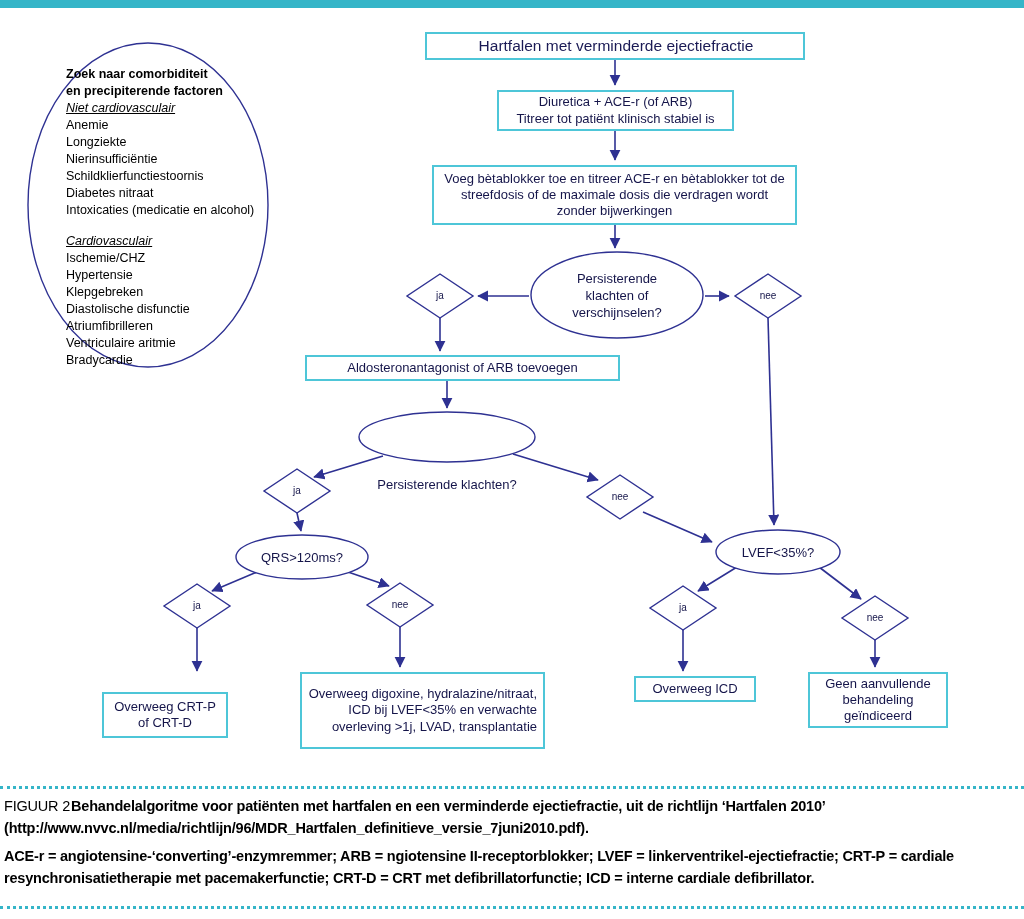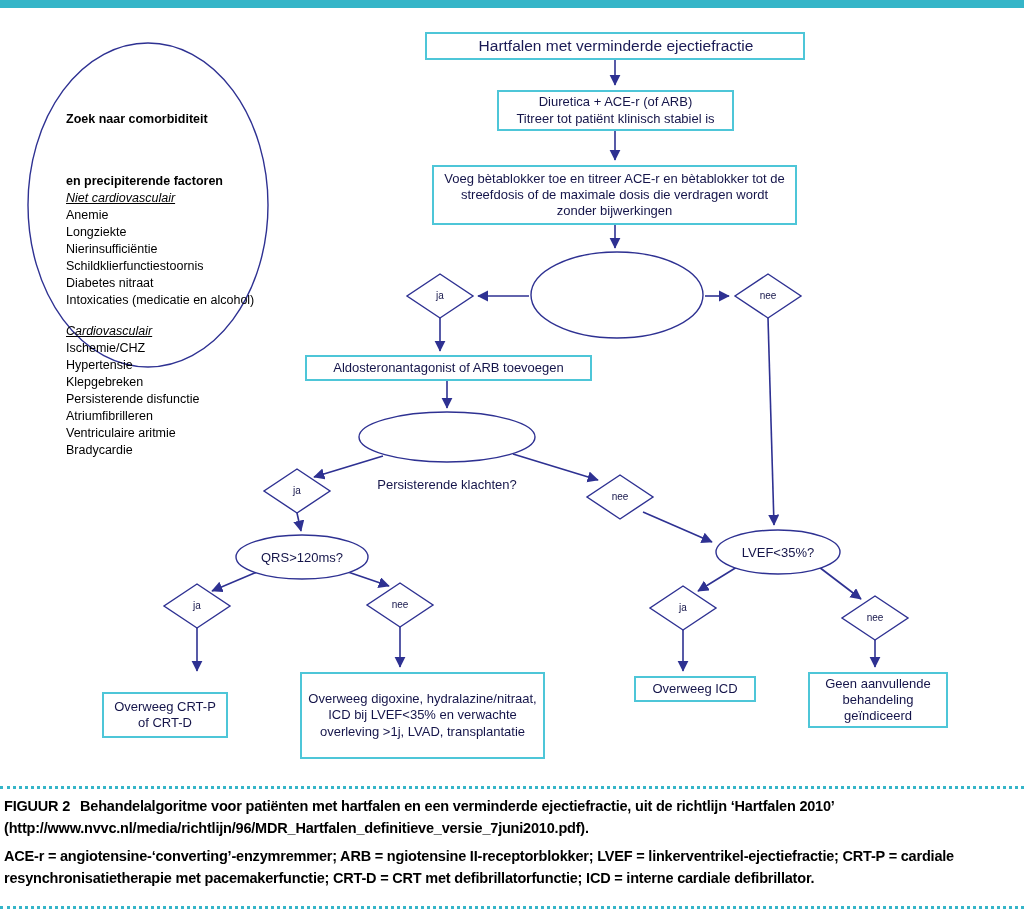--- a/index.html
+++ b/index.html
@@ -11,29 +11,29 @@
 
   .box { position:absolute; border:2px solid #4ec6d8; background:#ffffff;
          display:flex; flex-direction:column; align-items:center; justify-content:center;
          text-align:center; font-size:13px; color:#15154a; line-height:1.25; padding:2px 6px; }
   .title-box { font-size:15.5px; color:#1a1a55;padding-left:8px; }
   .lbl { position:absolute; text-align:center; font-size:13px; color:#15154a; line-height:17px; }
   .dlabel { position:absolute; width:40px; text-align:center; font-size:10px; color:#15154a; height:18px; line-height:18px; }
 
   .comorbidity { position:absolute; left:66px; top:58px; width:205px; font-size:12.5px; color:#000; }
   .comorbidity div { height:17px; line-height:17px; white-space:nowrap; }
-  .cm-title { font-weight:bold;margin-top:45px; }
+  .cm-title { font-weight:bold; }
   .cm-sec { font-style:italic; text-decoration:underline; }
   .cm-gap { height:14px !important; }
 
   .dotted { position:absolute; left:0; width:1024px; height:0; border-top:3px dotted #35b5c8; }
   .caption { position:absolute; left:4px; top:795px; width:1014px; color:#000; font-weight:bold;
              font-size:14.5px; line-height:22px; letter-spacing:-0.2px; }
   .caption p { margin-bottom:6px; }
-  .figlabel { font-weight:700; margin-right:10px; }
+  .figlabel { font-weight:400; margin-right:1px; }
 </style>
 </head>
 <body>
 
 <div class="page">
   <div class="top-bar"></div>
 
   <div class="chart-area">
     <svg width="1024" height="778" viewBox="0 0 1024 778">
       <defs>
@@ -94,45 +94,46 @@
       <div>Longziekte</div>
       <div>Nierinsufficiëntie</div>
       <div>Schildklierfunctiestoornis</div>
       <div>Diabetes nitraat</div>
       <div>Intoxicaties (medicatie en alcohol)</div>
       <div class="cm-gap"></div>
       <div class="cm-sec">Cardiovasculair</div>
       <div>Ischemie/CHZ</div>
       <div>Hypertensie</div>
       <div>Klepgebreken</div>
-      <div>Persisterende disfunctie</div>
+      <div>Diastolische disfunctie</div>
       <div>Atriumfibrilleren</div>
       <div>Ventriculaire aritmie</div>
       <div>Bradycardie</div>
     </div>
 
     <div class="box title-box" style="left:425px; top:24px; width:380px; height:28px;">Hartfalen met verminderde ejectiefractie</div>
 
     <div class="box" style="left:497px; top:82px; width:237px; height:41px;">
       <div>Diuretica + ACE-r (of ARB)</div>
       <div>Titreer tot patiënt klinisch stabiel is</div>
     </div>
 
     <div class="box" style="left:432px; top:157px; width:365px; height:60px;">Voeg bètablokker toe en titreer ACE-r en bètablokker tot de streefdosis of de maximale dosis die verdragen wordt zonder bijwerkingen</div>
 
-    <div class="box" style="left:305px; top:347px; width:287px; height:26px;">Aldosteronantagonist of ARB toevoegen</div>
+    <div class="box" style="left:305px; top:347px; width:315px; height:26px;">Aldosteronantagonist of ARB toevoegen</div>
 
     <div class="box" style="left:102px; top:684px; width:126px; height:46px;">Overweeg CRT-P of CRT-D</div>
 
-    <div class="box" style="left:300px; top:664px; width:245px; height:87px;">Overweeg digoxine, hydralazine/nitraat, ICD bij LVEF&lt;35% en verwachte overleving &gt;1j, LVAD, transplantatie</div>
+    <div class="box" style="left:300px; top:664px; width:245px; height:77px;text-align:right;">Overweeg digoxine, hydralazine/nitraat, ICD bij LVEF&lt;35% en verwachte overleving &gt;1j, LVAD, transplantatie</div>
 
     <div class="box" style="left:634px; top:668px; width:122px; height:26px;">Overweeg ICD</div>
 
     <div class="box" style="left:808px; top:664px; width:140px; height:56px;">Geen aanvullende behandeling geïndiceerd</div>
 
+    <div class="lbl" style="left:552px; top:262px; width:130px;">Persisterende klachten of verschijnselen?</div>
     <div class="lbl" style="left:362px; top:421px; width:170px;margin-top:47px;">Persisterende klachten?</div>
     <div class="lbl" style="left:242px; top:541px; width:120px;">QRS&gt;120ms?</div>
     <div class="lbl" style="left:718px; top:536px; width:120px;">LVEF&lt;35%?</div>
 
     <div class="dlabel" style="left:420px; top:279px;">ja</div>
     <div class="dlabel" style="left:748px; top:279px;">nee</div>
     <div class="dlabel" style="left:277px; top:474px;">ja</div>
     <div class="dlabel" style="left:600px; top:480px;">nee</div>
     <div class="dlabel" style="left:177px; top:589px;">ja</div>
     <div class="dlabel" style="left:380px; top:588px;">nee</div>

